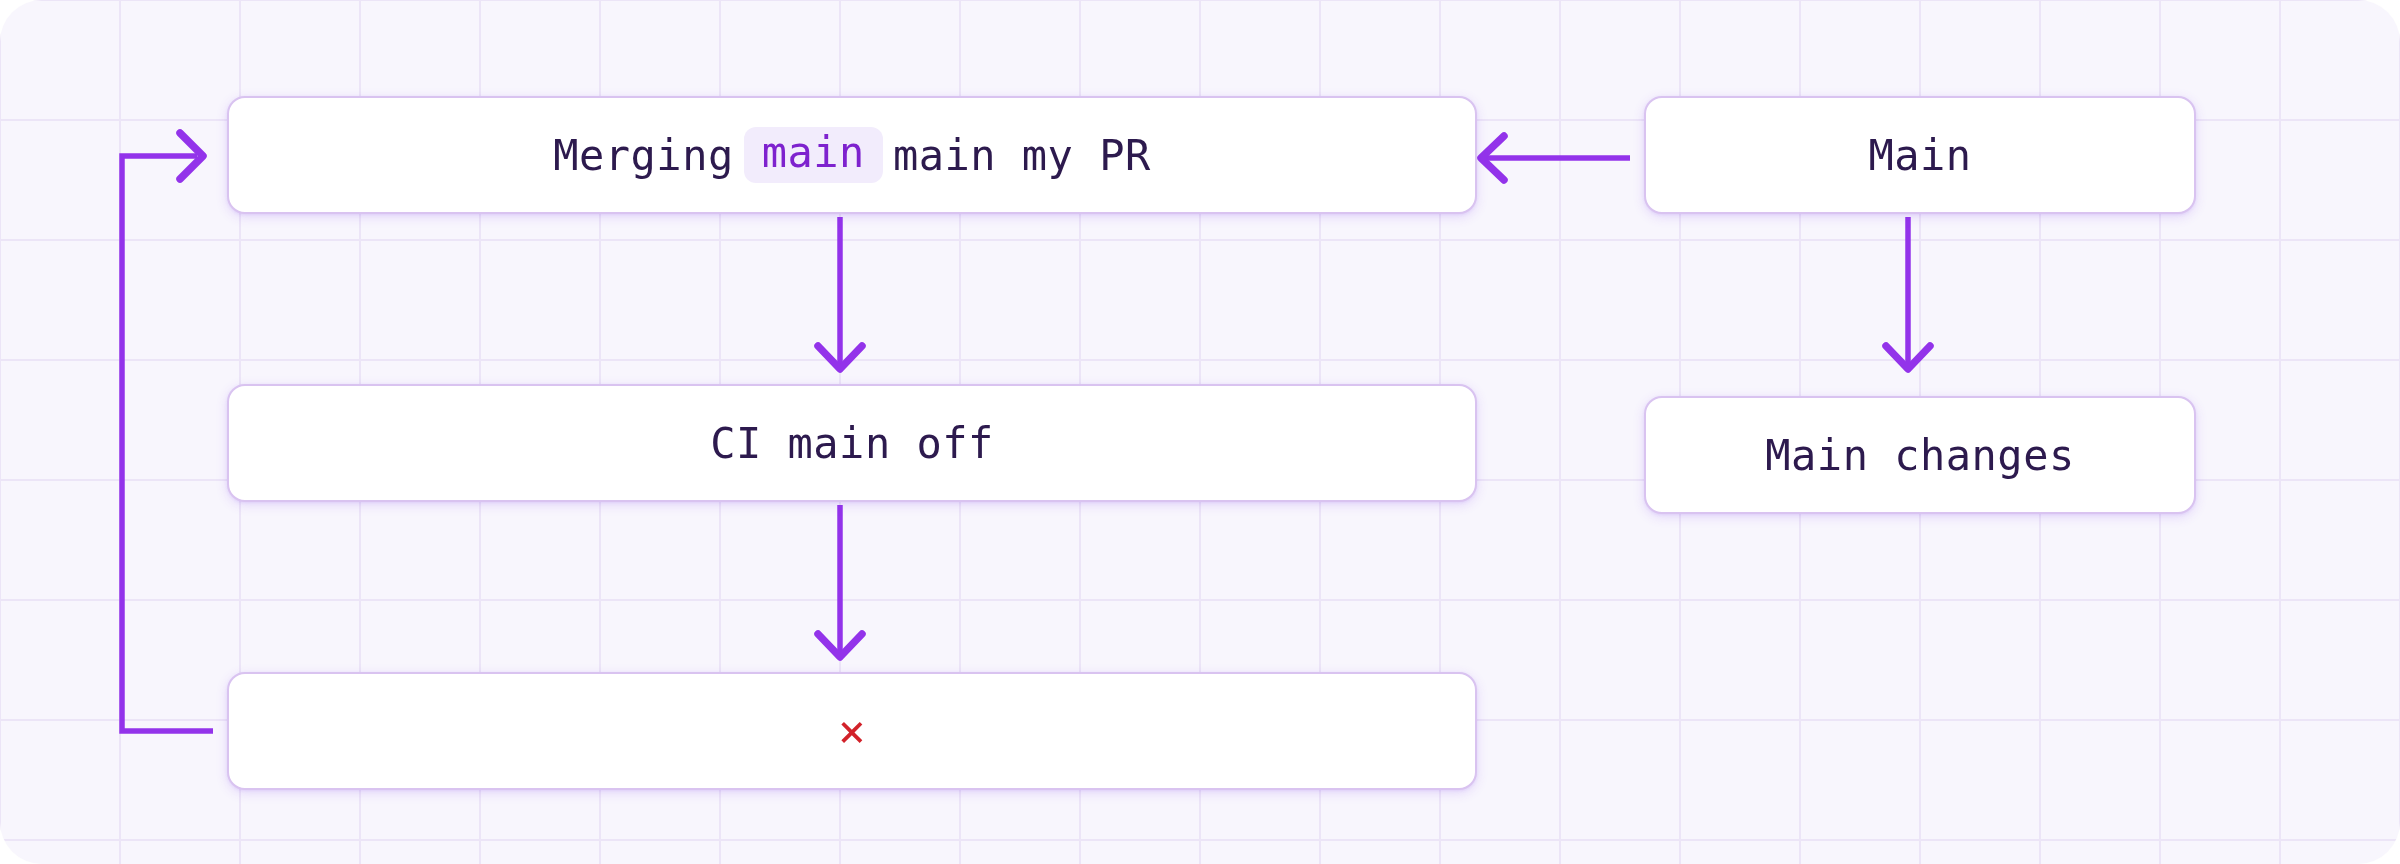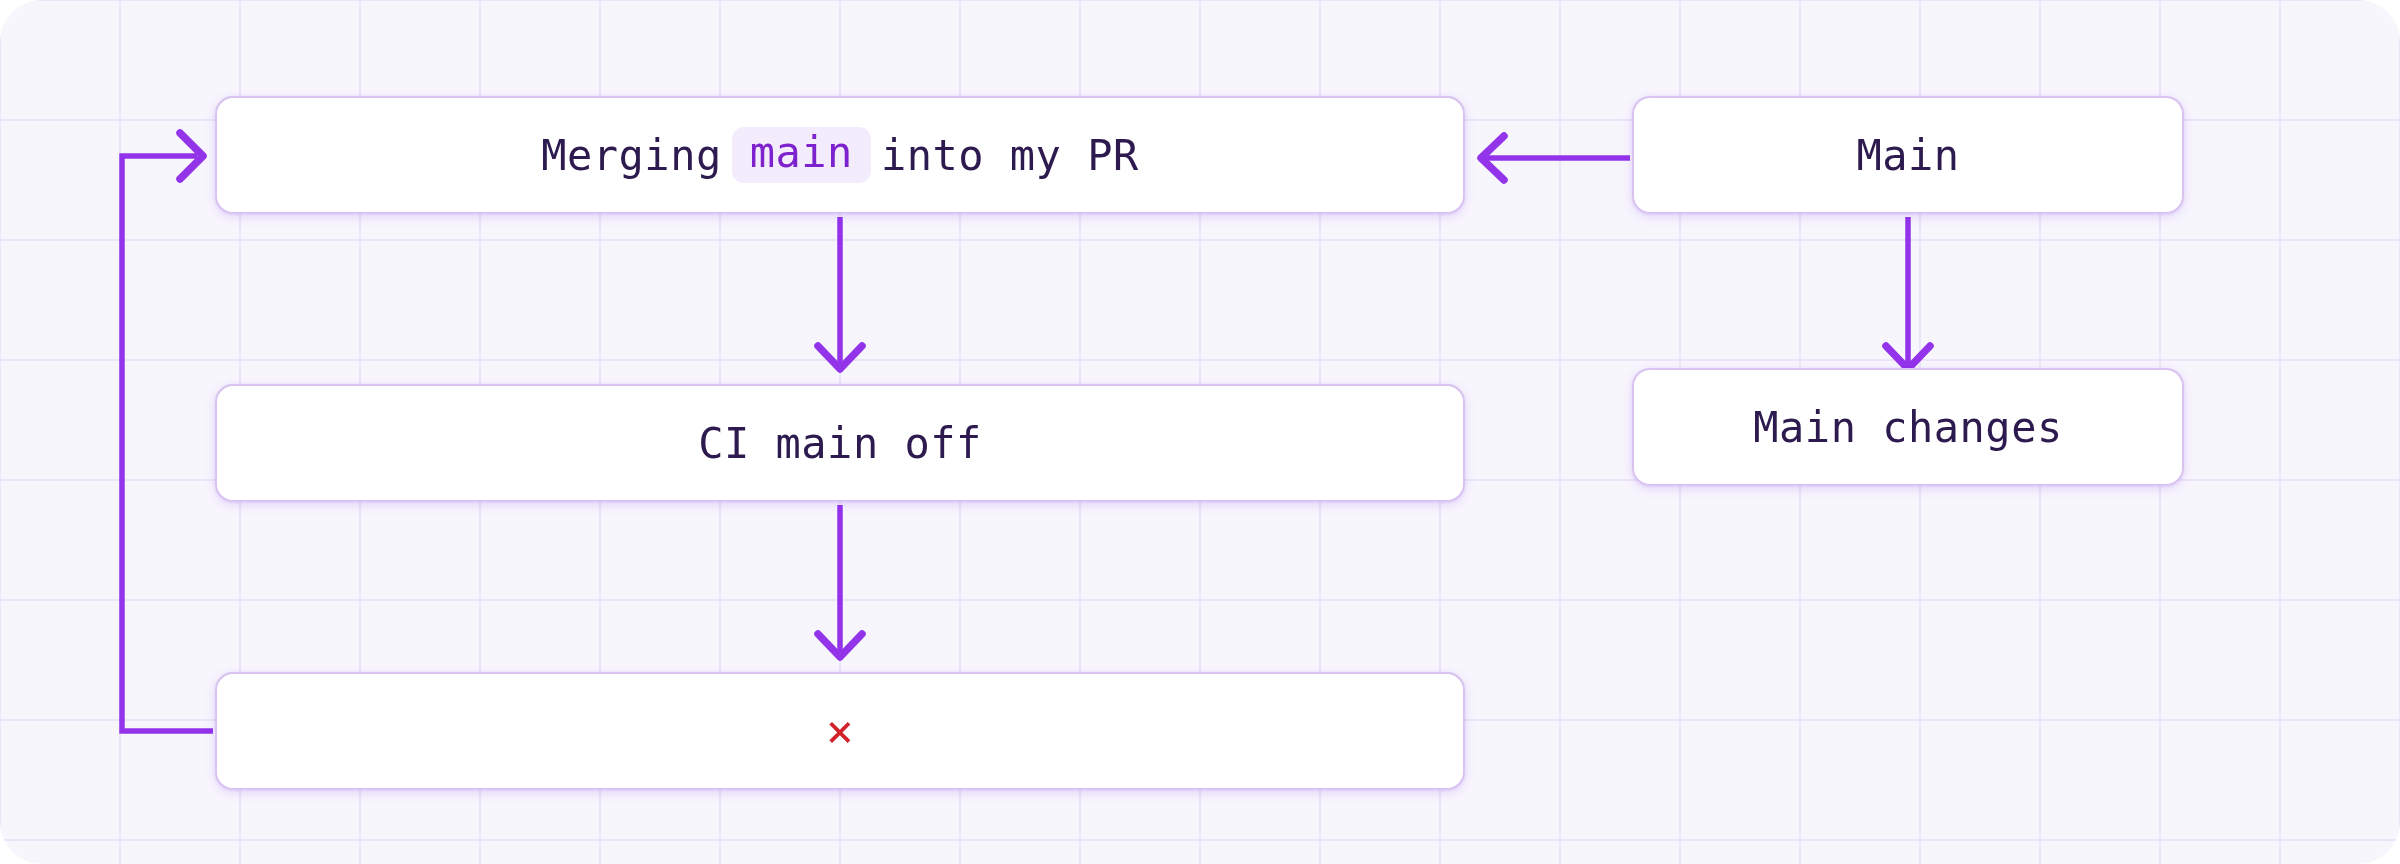--- a/index.html
+++ b/index.html
@@ -56,26 +56,27 @@
     align-items: center;
     justify-content: center;
     background: var(--box-bg);
     border: 2px solid var(--box-border);
     border-radius: 18px;
     box-shadow: 0 3px 12px rgba(124, 58, 237, 0.16), 0 1px 3px rgba(124, 58, 237, 0.10);
     color: var(--text);
     font-size: 42px;
     letter-spacing: 0.5px;
     white-space: pre;
+    margin-left: 12px;
   }
   .node-merge        { left: 215px;  top: 96px;  width: 1250px; height: 118px; }
   .node-ci           { left: 215px;  top: 384px; width: 1250px; height: 118px; }
   .node-fail         { left: 215px;  top: 672px; width: 1250px; height: 118px; }
   .node-main         { left: 1632px; top: 96px;  width: 552px;  height: 118px; }
-  .node-main-changes { left: 1632px; top: 368px; width: 552px;  height: 118px; }
+  .node-main-changes { left: 1632px; top: 396px; width: 552px;  height: 118px; }
   .chip {
     display: inline-block;
     margin: 0 10px;
     padding: 5px 18px 9px 18px;
     border-radius: 12px;
     background: var(--chip-bg);
     color: var(--chip-text);
     line-height: 1;
   }
   .fail-mark {
@@ -109,21 +110,21 @@
     </g>
     <g>
       <path class="shaft" d="M213 731 H122 V156 H197"></path>
       <path class="head" d="M180 133 L203 156 L180 179"></path>
     </g>
   </svg>
 
   <div class="node node-merge">
     <span>Merging</span>
     <span class="chip">main</span>
-    <span>into my PR</span>
+    <span>main my PR</span>
   </div>
 
   <div class="node node-ci">
     <span>CI main off</span>
   </div>
 
   <div class="node node-fail">
     <span class="fail-mark">×</span>
   </div>
 

